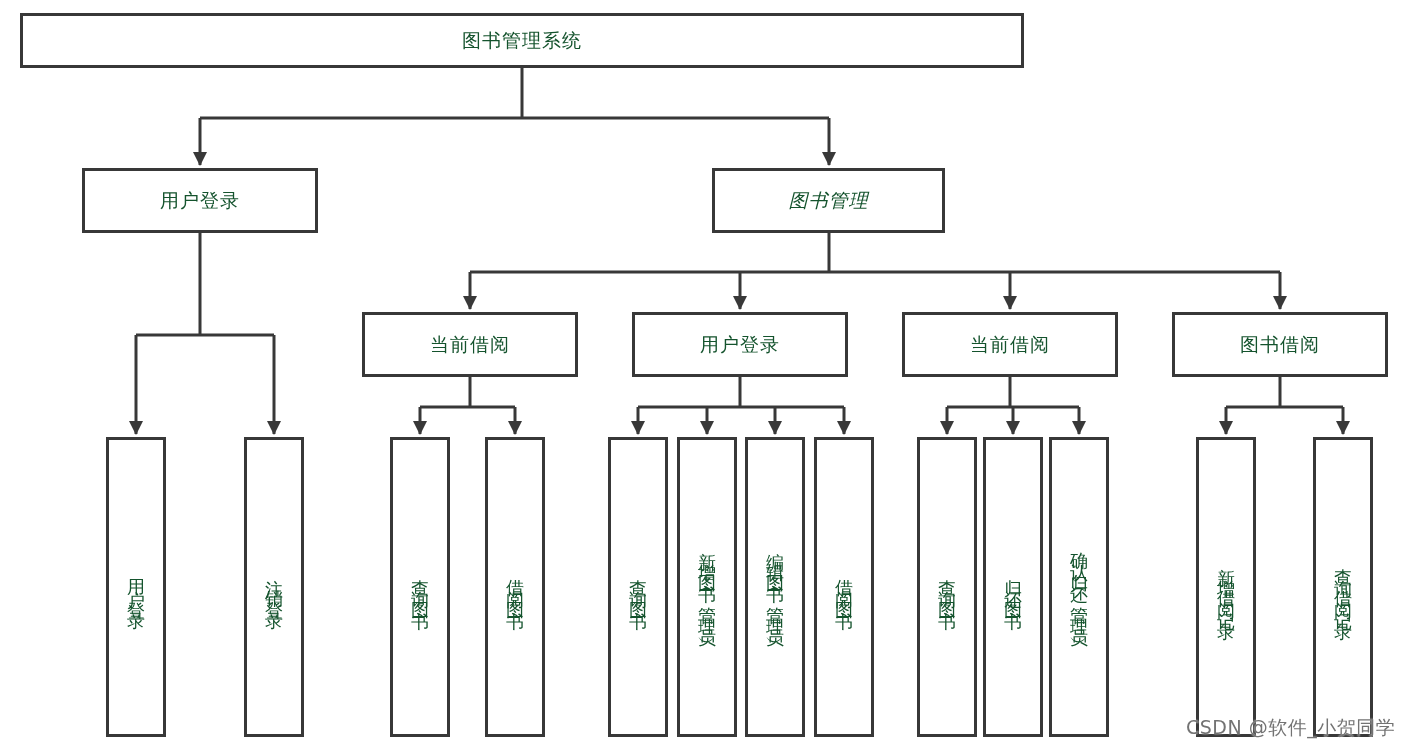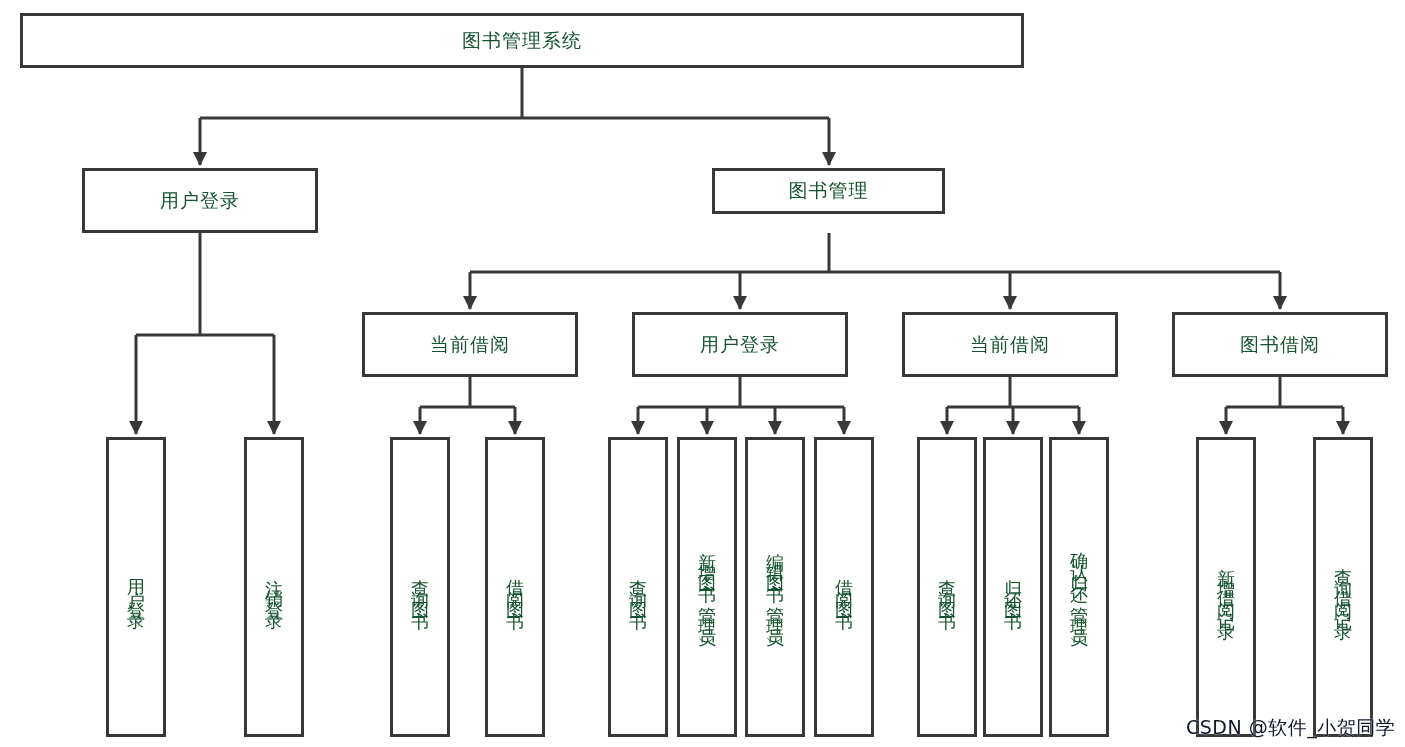--- a/index.html
+++ b/index.html
@@ -5,21 +5,21 @@
   html,body{margin:0;padding:0;background:#ffffff;}
   body{width:1405px;height:747px;position:relative;overflow:hidden;
        font-family:"DejaVu Sans","Liberation Sans",sans-serif;}
   .diagram{position:absolute;left:0;top:0;width:1405px;height:747px;}
   svg.wires{position:absolute;left:0;top:0;}
   .box{position:absolute;box-sizing:border-box;border:3px solid #383838;background:#ffffff;
        display:flex;align-items:center;justify-content:center;color:#14532d;}
   .hbox{font-size:19px;letter-spacing:1px;}
   .leaf{writing-mode:vertical-rl;text-orientation:mixed;font-size:18px;
         letter-spacing:11px;line-height:1;}
-  .watermark{position:absolute;left:1186px;top:715px;font-size:19px;color:#0f172a;
+  .watermark{position:absolute;left:1186px;top:715px;font-size:19px;color:#737373;
              letter-spacing:0.5px;text-shadow:0 0 2px #ffffff;white-space:nowrap;}
 </style>
 </head>
 <body>
 
 <div class="diagram">
 
   <svg class="wires" width="1405" height="747" viewBox="0 0 1405 747">
     <defs>
       <marker id="arr" markerUnits="userSpaceOnUse" markerWidth="20" markerHeight="20" refX="13" refY="7" orient="auto">
@@ -59,21 +59,21 @@
 
       <path d="M1280 377 L1280 407 M1226 407 L1343 407"></path>
       <line x1="1226" y1="407" x2="1226" y2="434" marker-end="url(#arr)"></line>
       <line x1="1343" y1="407" x2="1343" y2="434" marker-end="url(#arr)"></line>
     </g>
   </svg>
 
   <div class="box hbox" style="left:20px;top:13px;width:1004px;height:55px;">图书管理系统</div>
 
   <div class="box hbox" style="left:82px;top:168px;width:236px;height:65px;">用户登录</div>
-  <div class="box hbox" style="left:712px;top:168px;width:233px;height:46px;">图书管理</div>
+  <div class="box hbox" style="left:712px;top:168px;width:233px;height:65px;font-style:italic;">图书管理</div>
 
   <div class="box hbox" style="left:362px;top:312px;width:216px;height:65px;">当前借阅</div>
   <div class="box hbox" style="left:632px;top:312px;width:216px;height:65px;">用户登录</div>
   <div class="box hbox" style="left:902px;top:312px;width:216px;height:65px;">当前借阅</div>
   <div class="box hbox" style="left:1172px;top:312px;width:216px;height:65px;">图书借阅</div>
 
   <div class="box leaf" style="left:106px;top:437px;width:60px;height:300px;">用户登录</div>
   <div class="box leaf" style="left:244px;top:437px;width:60px;height:300px;">注销登录</div>
 
   <div class="box leaf" style="left:390px;top:437px;width:60px;height:300px;">查询图书</div>

